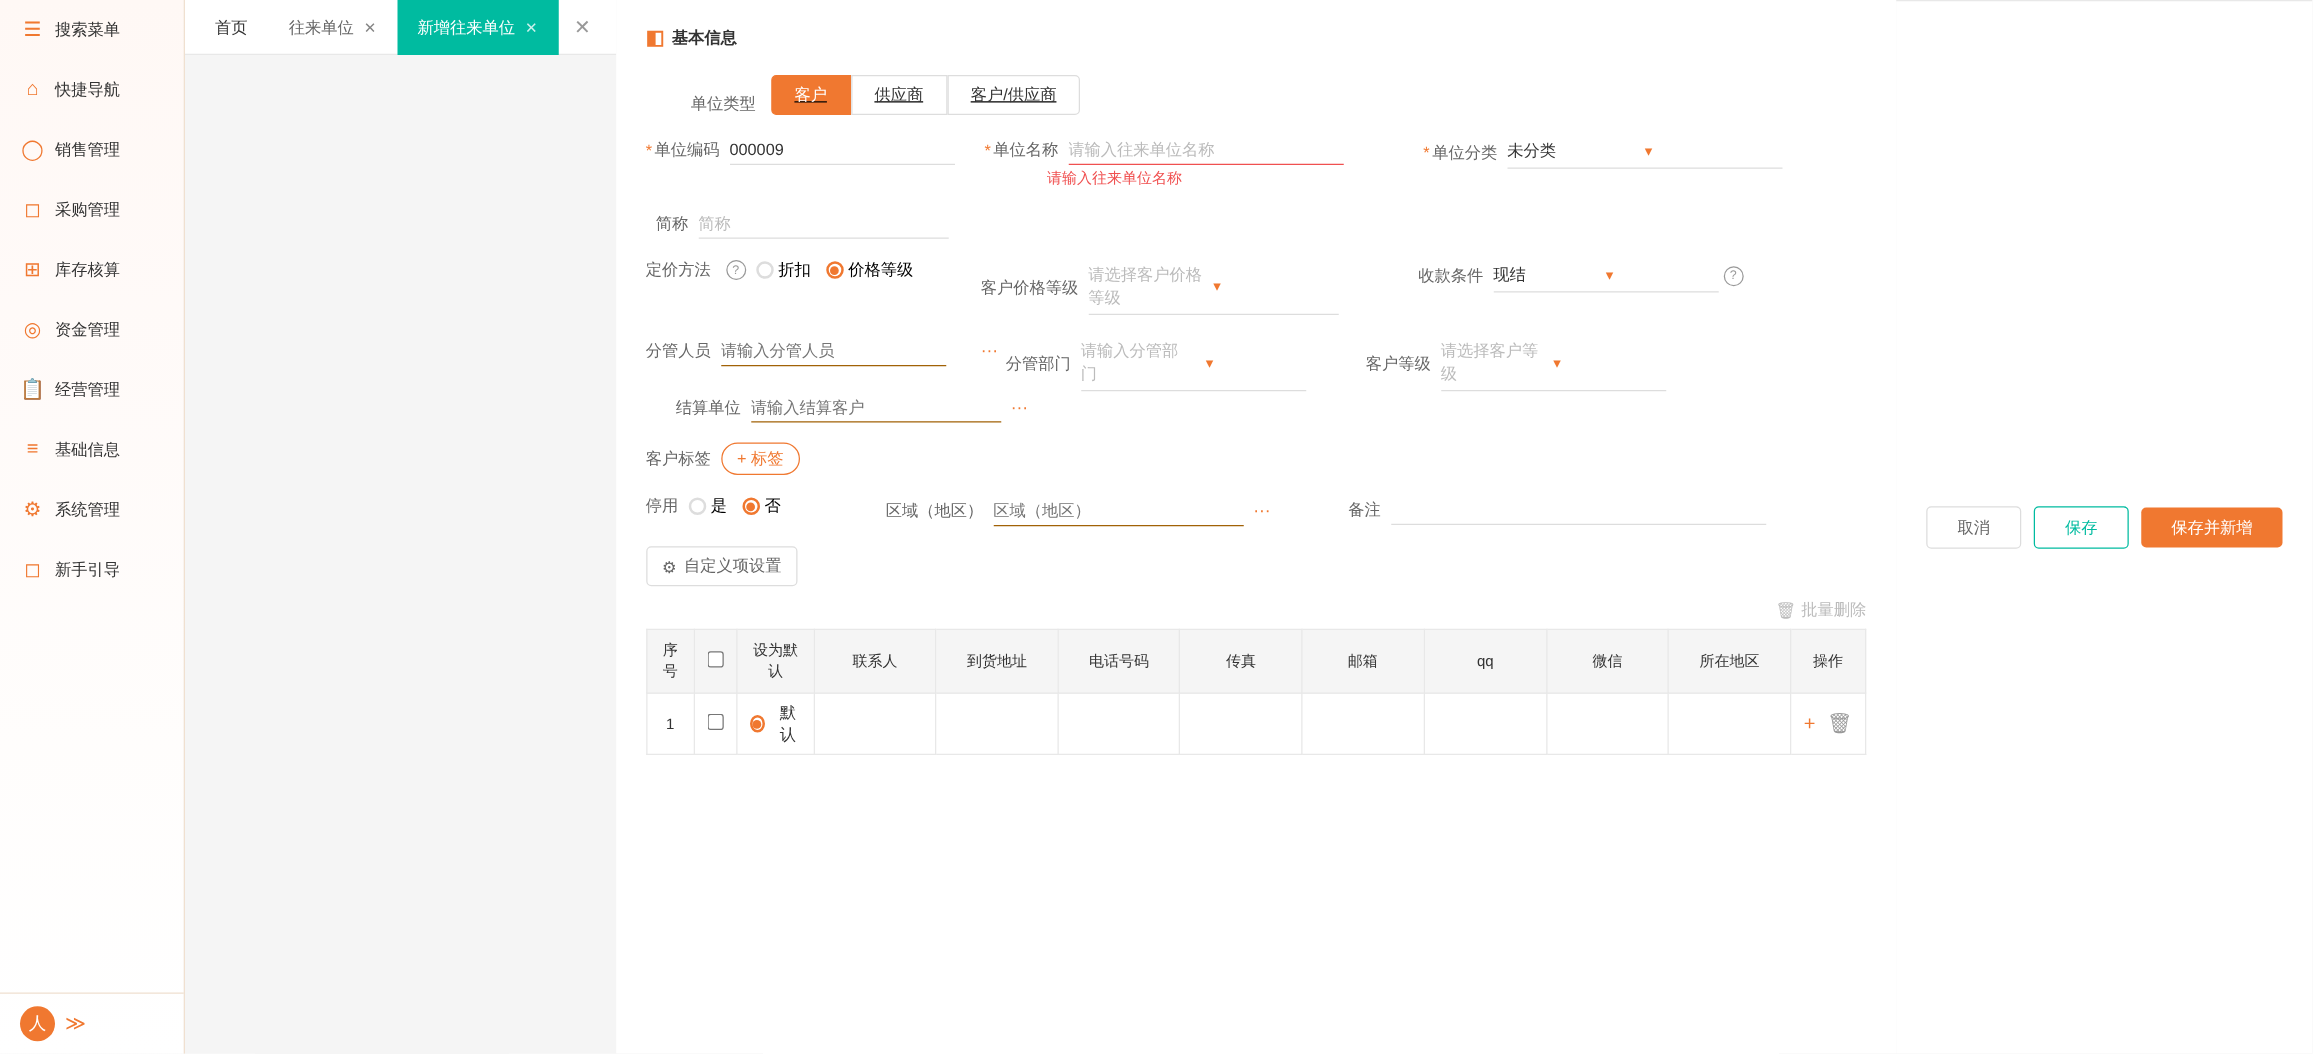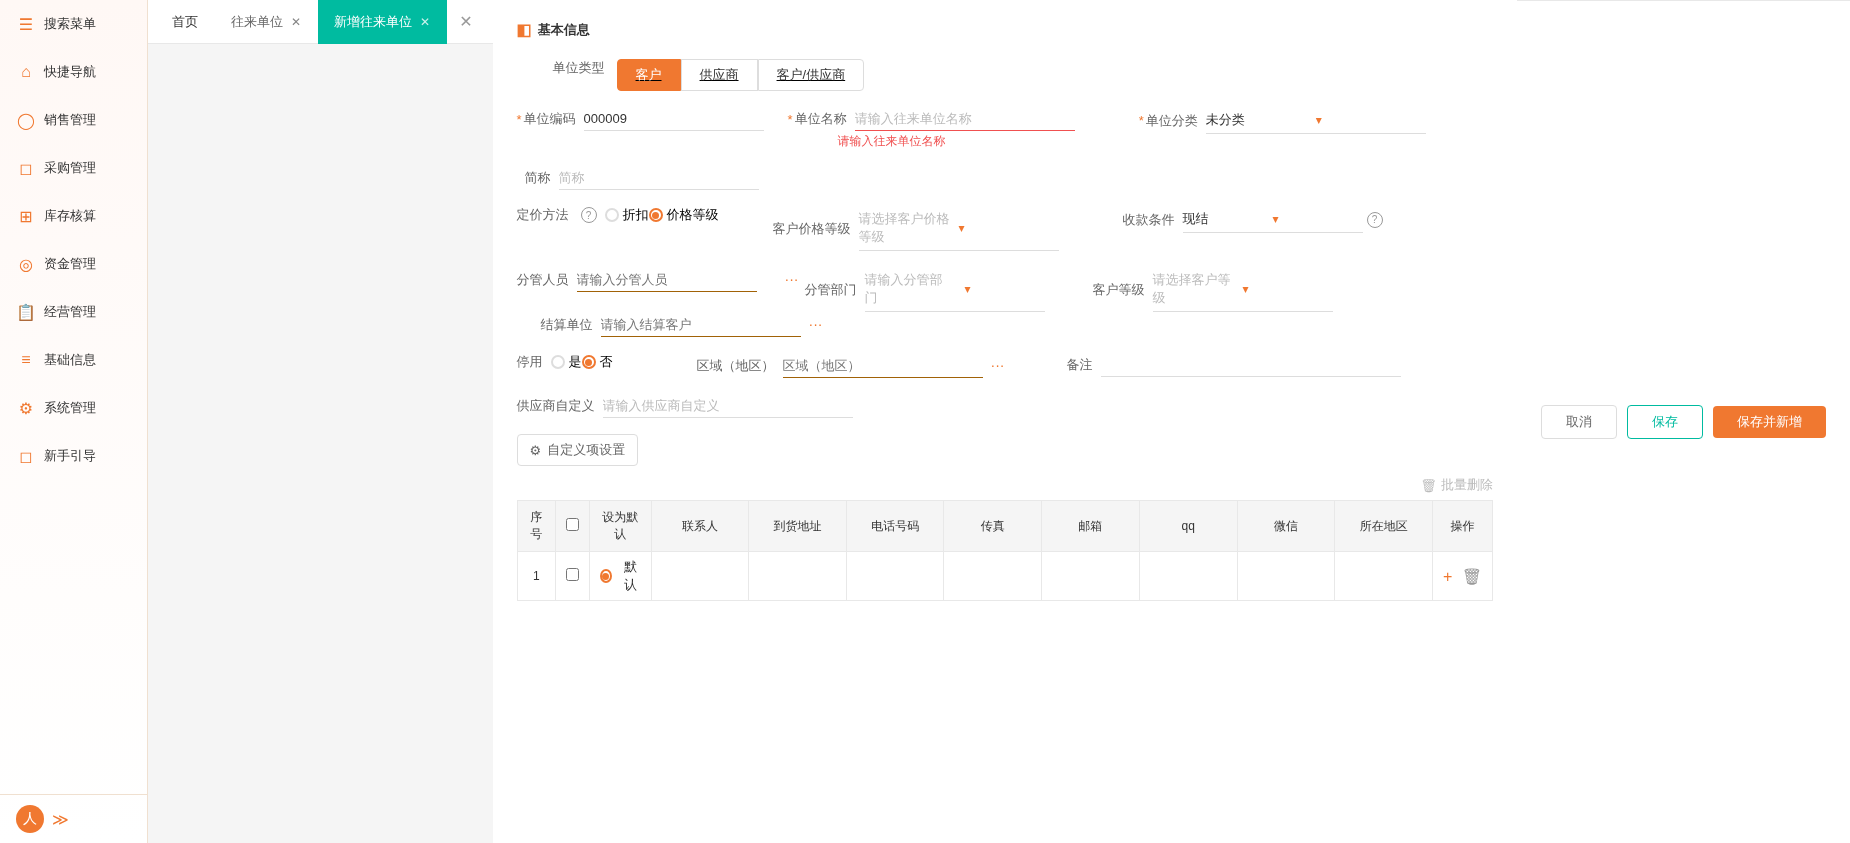--- a/index.html
+++ b/index.html
@@ -94,21 +94,21 @@
       font-size: 14px;
       font-weight: bold;
       color: #333;
       margin-bottom: 20px;
     }
     .section-title-icon { color: #f07830; font-size: 16px; }
 
     
     .unit-type-row {
       display: flex;
-      align-items: flex-start;
+      align-items: flex-end;
       margin-bottom: 16px;
     }
     .unit-type-label { width: 100px; text-align: right; padding-right: 12px; color: #666; }
     .unit-type-btns { display: flex; gap: 0; text-decoration: underline; }
     .unit-btn {
       padding: 6px 18px;
       border: 1px solid #ddd;
       background: #fff;
       cursor: pointer;
       font-size: 13px;
@@ -175,21 +175,21 @@
       outline: none;
       background: transparent;
       font-size: 13px;
       color: #bbb;
       flex: 1;
       padding: 0;
     }
     .field-with-dots .dots-btn { color: #f07830; font-size: 14px; cursor: pointer; padding-left: 4px; }
 
     
-    .radio-group { display: flex; align-items: flex-end; }
+    .radio-group { display: flex; align-items: flex-end; gap: 12px; }
     .radio-item { display: flex; align-items: center; gap: 4px; cursor: pointer; }
     .radio-circle {
       width: 14px; height: 14px; border-radius: 50%;
       border: 2px solid #ddd;
       display: flex; align-items: center; justify-content: center;
     }
     .radio-circle.active { border-color: #f07830; }
     .radio-dot { width: 7px; height: 7px; background: #f07830; border-radius: 50%; }
 
     
@@ -475,20 +475,28 @@
 
       <div class="form-field" style="margin-left:24px;">
         <span class="field-label">结算单位</span>
         <div class="field-with-dots" style="width:200px;">
           <input type="text" placeholder="请输入结算客户" style="">
           <span class="dots-btn">···</span>
         </div>
       </div>
     </div>
 
+    <div class="form-row">
+      <div class="form-field">
+        <span class="field-label">客户标签</span>
+        <button class="tag-btn">
+          <span>+ 标签</span>
+        </button>
+      </div>
+    </div>
 
     <div class="form-row">
       <div class="form-field">
         <span class="field-label">停用</span>
         <div class="radio-group">
           <div class="radio-item">
             <div class="radio-circle"></div>
             <span>是</span>
           </div>
           <div class="radio-item">
@@ -507,26 +515,20 @@
           <span class="dots-btn">···</span>
         </div>
       </div>
 
       <div class="form-field" style="margin-left:60px;">
         <span class="field-label">备注</span>
         <input class="field-input" type="text" style="width: 300px;">
       </div>
     </div>
 
-    <div class="form-row">
-      <div class="form-field">
-        <span class="field-label">供应商自定义</span>
-        <input class="field-input" type="text" placeholder="请输入供应商自定义" style="width: 250px;">
-      </div>
-    </div>
 
     <button class="custom-settings-btn">
       <span>⚙</span>
       <span>自定义项设置</span>
     </button>
 
     <div class="table-section">
       <div class="table-header-row">
         <div class="batch-delete-btn">
           <span>🗑</span>

